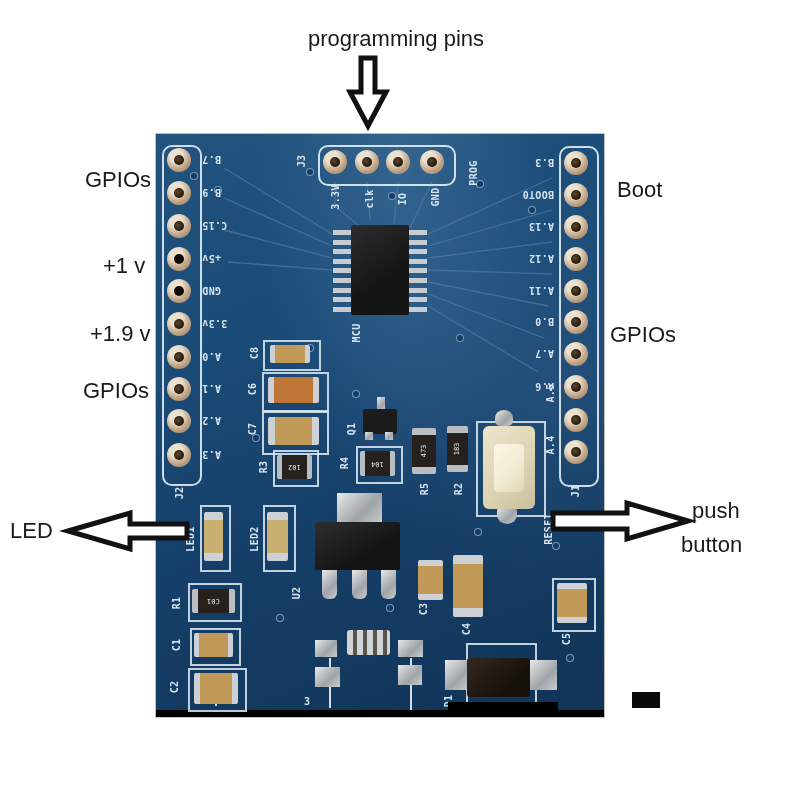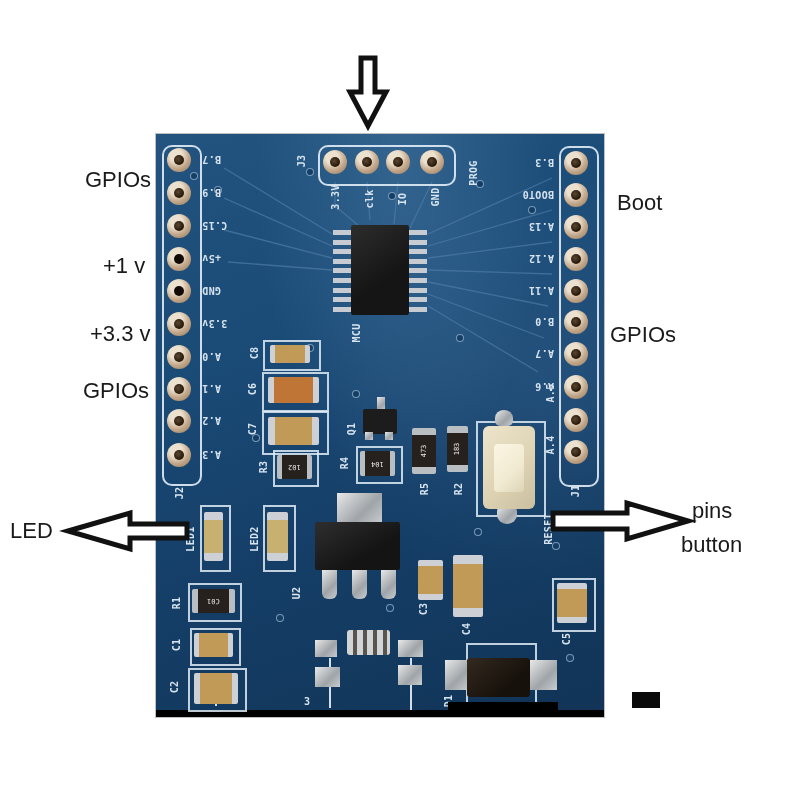--- a/index.html
+++ b/index.html
@@ -261,28 +261,29 @@
     <div class="silver" style="position:absolute;left:242px;top:506px;width:25px;height:17px"></div>
     <div class="silver" style="position:absolute;left:159px;top:533px;width:25px;height:20px"></div>
     <div class="silver" style="position:absolute;left:242px;top:531px;width:24px;height:20px"></div>
     <div class="slk" style="left:148px;top:562px">3</div>
 
     <div style="position:absolute;left:292px;top:568px;width:110px;height:10px;background:#000"></div>
   </div>
 
   <div style="position:absolute;left:632px;top:692px;width:28px;height:16px;background:#0a0a0a"></div>
 
+  <div class="ann" style="left:308px;top:26px">programming pins</div>
   <div class="ann" style="left:85px;top:167px">GPIOs</div>
   <div class="ann" style="left:103px;top:253px">+1 v</div>
-  <div class="ann" style="left:90px;top:321px">+3.3 v</div>
+  <div class="ann" style="left:90px;top:321px">+1.9 v</div>
   <div class="ann" style="left:83px;top:378px">GPIOs</div>
   <div class="ann" style="left:10px;top:518px">LED</div>
-  <div class="ann" style="left:617px;top:190px">Boot</div>
+  <div class="ann" style="left:617px;top:177px">Boot</div>
   <div class="ann" style="left:610px;top:322px">GPIOs</div>
-  <div class="ann" style="left:692px;top:498px">pins</div>
+  <div class="ann" style="left:692px;top:498px">push</div>
   <div class="ann" style="left:681px;top:532px">button</div>
 
   <svg width="800" height="800" style="pointer-events:none">
     <polygon class="arrow" points="361,58 375,58 375,92 386,92 368,126 350,92 361,92"></polygon>
     <polygon class="arrow" points="68,531 130,513 130,524 187,524 187,538 130,538 130,549"></polygon>
     <polygon class="arrow" points="688,521 627,503 627,513 553,513 553,529 627,529 627,539"></polygon>
   </svg>
 </div>
 
 </body></html>

